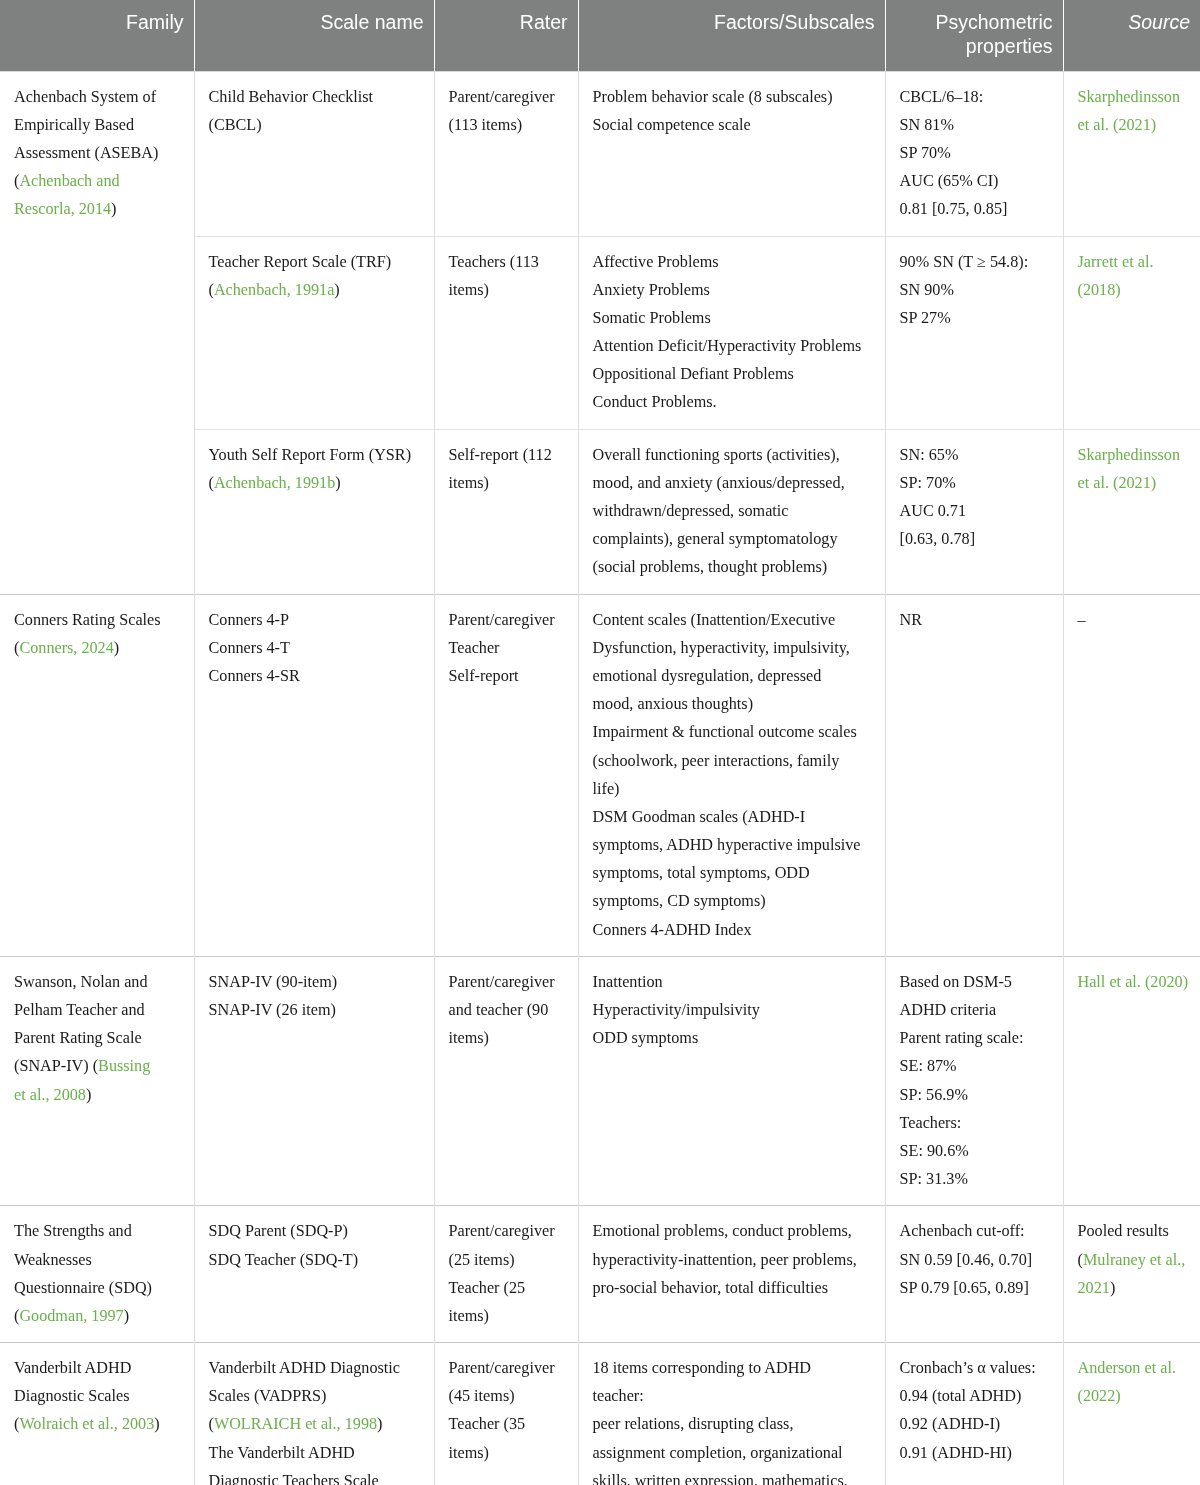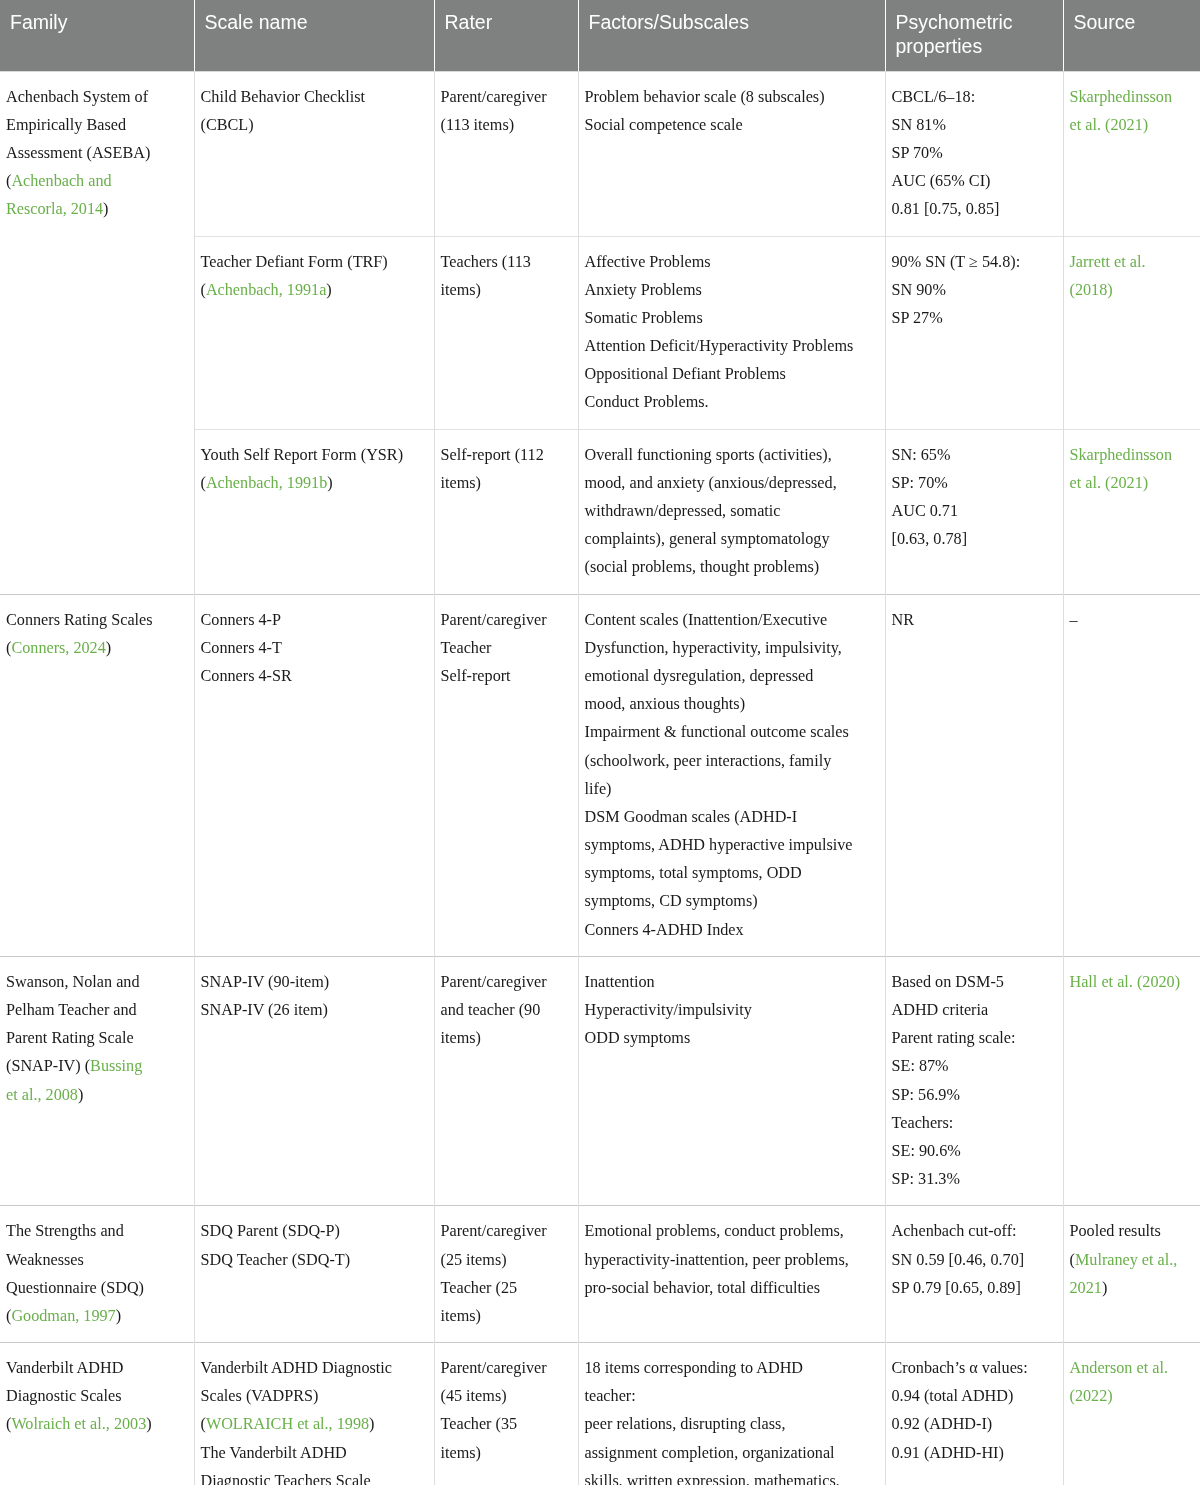--- a/index.html
+++ b/index.html
@@ -19,35 +19,35 @@
     border-collapse: collapse;
     table-layout: fixed;
   }
   thead th {
     background: #7f8080;
     color: #ffffff;
     font-family: "Liberation Sans", "DejaVu Sans", sans-serif;
     font-weight: 400;
     font-size: 19.5px;
     line-height: 1.22;
-    text-align: left;
+    text-align: right;
     vertical-align: top;
     padding: 11px 10px 12px 10px;
     height: 39px;
     border-right: 1px solid #ffffff;
     border-bottom: 1px solid #d9d9d9;
   }
-  thead th:last-child { border-right: none; }
+  thead th:last-child { border-right: none; font-style: italic; }
 
   tbody td {
     vertical-align: top;
     text-align: left;
     font-size: 16.2px;
     line-height: 1.74;
-    padding: 11px 10px 12px 6px;
+    padding: 11px 10px 12px 14px;
     border-right: 1px solid #dddddd;
     border-top: 1px solid #c8c8c8;
     color: #1a1a1a;
   }
   tbody td:last-child { border-right: none; }
   tbody tr:first-child td { border-top: none; }
 
   
   tbody tr.sub td { border-top: 1px solid #e2e2e2; }
   tbody tr.sub td.family-blank { border-top: none; }
@@ -114,21 +114,21 @@
           <span class="line"><span>0.81 [0.75, 0.85]</span></span>
         </td>
         <td>
           <span class="line"><span class="cite">Skarphedinsson</span></span>
           <span class="line"><span class="cite">et al. (2021)</span></span>
         </td>
       </tr>
       <tr class="sub">
         <td class="family-blank"></td>
         <td>
-          <span class="line"><span>Teacher Defiant Form (TRF)</span></span>
+          <span class="line"><span>Teacher Report Scale (TRF)</span></span>
           <span class="line"><span>(</span><span class="cite">Achenbach, 1991a</span><span>)</span></span>
         </td>
         <td>
           <span class="line"><span>Teachers (113</span></span>
           <span class="line"><span>items)</span></span>
         </td>
         <td>
           <span class="line"><span>Affective Problems</span></span>
           <span class="line"><span>Anxiety Problems</span></span>
           <span class="line"><span>Somatic Problems</span></span>

